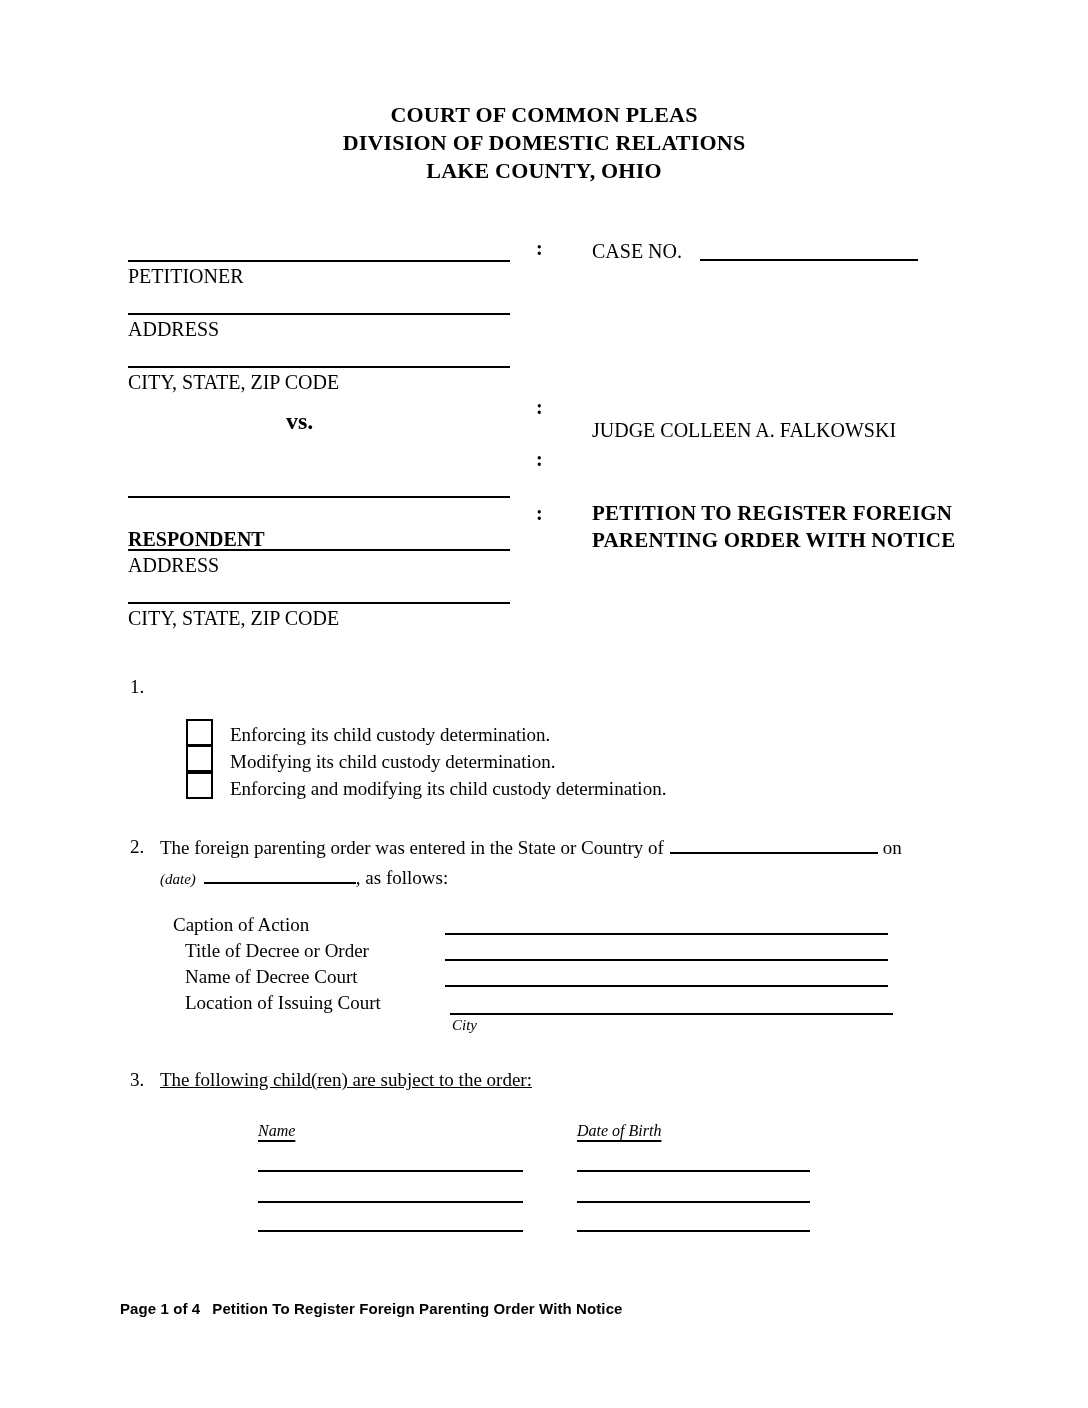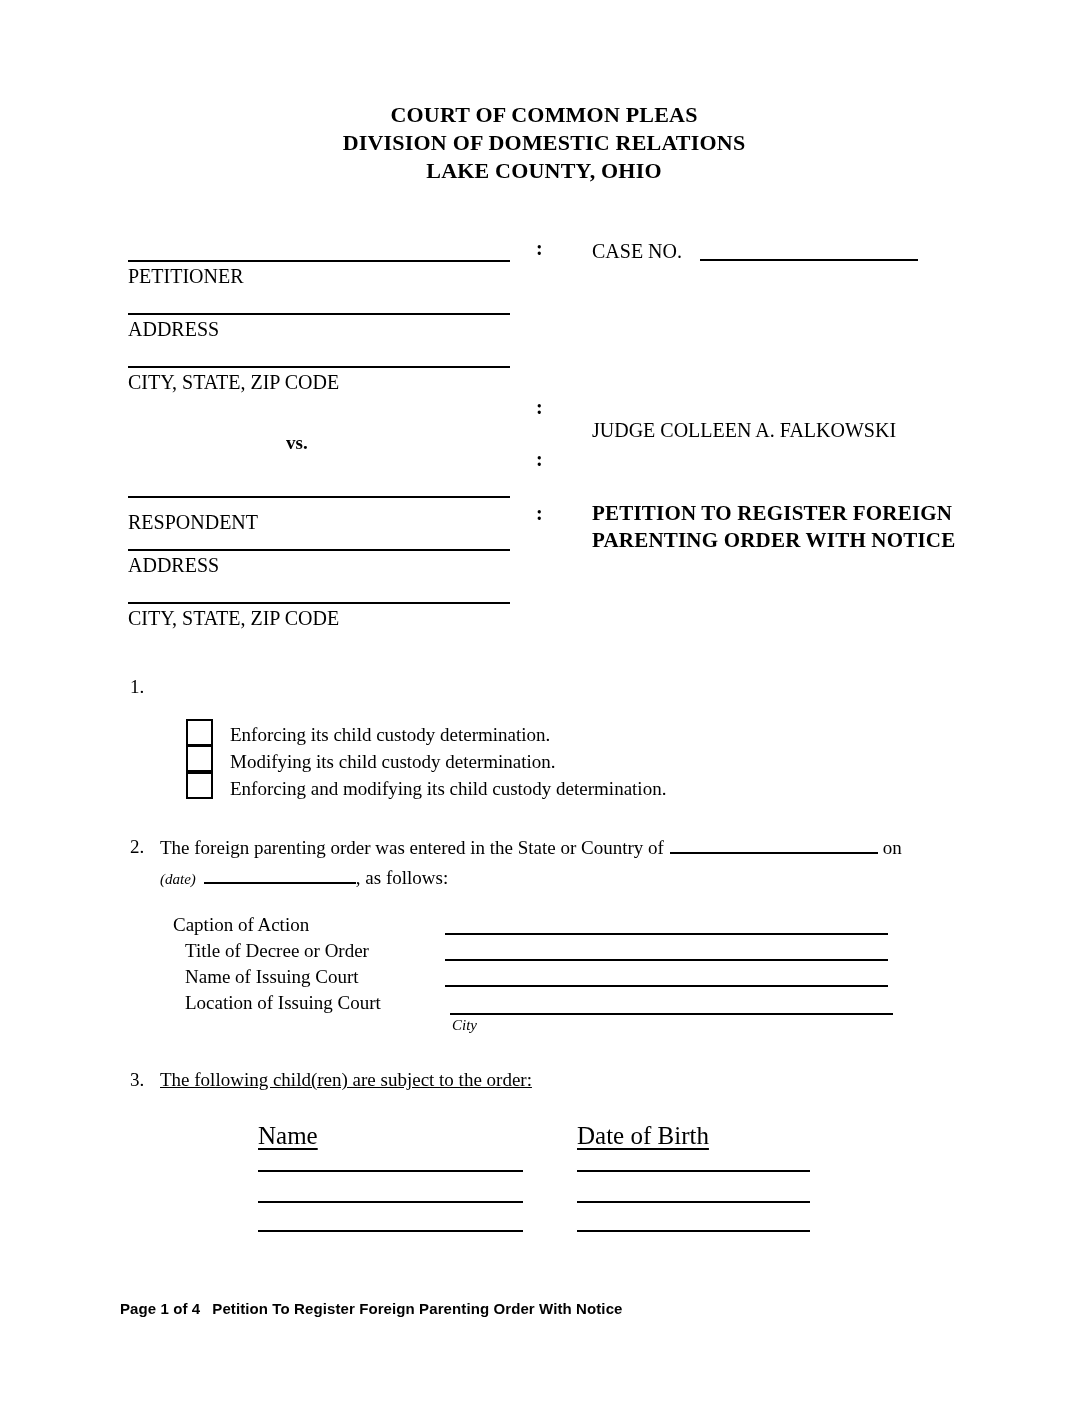--- a/index.html
+++ b/index.html
@@ -36,21 +36,21 @@
     height:16px;
     vertical-align:baseline;
   }
   .checkbox{
     position:absolute;
     width:23px;height:23px;
     border:2px solid #000;
     background:#fff;
   }
   .small-italic{font-style:italic;font-size:15px;}
-  .uhdr{font-size:25px;text-decoration:underline;text-underline-offset:4px;text-decoration-thickness:2px;}
+  .uhdr{font-size:16px;text-decoration:underline;text-underline-offset:4px;text-decoration-thickness:2px;font-style:italic;}
   .footer{
     font-family:"Liberation Sans", sans-serif;
     font-weight:bold;
     font-size:15px;
     letter-spacing:.1px;
   }
 </style>
 </head>
 <body>
 
@@ -62,24 +62,24 @@
 
   <div class="blank" style="left:128px;top:260px;width:382px;"></div>
   <div class="abs lbl" style="left:128px;top:265px;">PETITIONER</div>
 
   <div class="blank" style="left:128px;top:313px;width:382px;"></div>
   <div class="abs lbl" style="left:128px;top:318px;">ADDRESS</div>
 
   <div class="blank" style="left:128px;top:366px;width:382px;"></div>
   <div class="abs lbl" style="left:128px;top:371px;">CITY, STATE, ZIP CODE</div>
 
-  <div class="abs lbl" style="left:286px;top:432px;font-weight:bold;font-size:19px;">vs.</div>
+  <div class="abs lbl" style="left:286px;top:408px;font-weight:bold;font-size:24px;">vs.</div>
 
   <div class="blank" style="left:128px;top:496px;width:382px;"></div>
-  <div class="abs lbl" style="left:128px;top:511px;">RESPONDENT</div>
+  <div class="abs lbl" style="left:128px;top:528px;font-weight:bold;">RESPONDENT</div>
 
   <div class="blank" style="left:128px;top:549px;width:382px;"></div>
   <div class="abs lbl" style="left:128px;top:554px;">ADDRESS</div>
 
   <div class="blank" style="left:128px;top:602px;width:382px;"></div>
   <div class="abs lbl" style="left:128px;top:607px;">CITY, STATE, ZIP CODE</div>
 
   <div class="abs colon" style="left:536px;top:237px;">:</div>
   <div class="abs colon" style="left:536px;top:396px;">:</div>
   <div class="abs colon" style="left:536px;top:448px;">:</div>
@@ -106,21 +106,21 @@
   <div class="abs body-txt" style="left:130px;top:836px;">2.</div>
   <div class="abs body-txt" style="left:160px;top:836px;"><span>The foreign parenting order was entered in the State or Country of</span><span class="iblank" style="width:208px;margin-left:6px;"></span> <span>on</span></div>
   <div class="abs body-txt" style="left:160px;top:866px;"><span class="small-italic">(date)</span><span class="iblank" style="width:152px;margin-left:8px;"></span><span>, as follows:</span></div>
 
   <div class="abs body-txt" style="left:173px;top:914px;">Caption of Action</div>
   <div class="blank" style="left:445px;top:933px;width:443px;"></div>
 
   <div class="abs body-txt" style="left:185px;top:940px;">Title of Decree or Order</div>
   <div class="blank" style="left:445px;top:959px;width:443px;"></div>
 
-  <div class="abs body-txt" style="left:185px;top:966px;">Name of Issuing Court</div>
+  <div class="abs body-txt" style="left:185px;top:966px;">Name of Decree Court</div>
   <div class="blank" style="left:445px;top:985px;width:443px;"></div>
 
   <div class="abs body-txt" style="left:185px;top:992px;">Location of Issuing Court</div>
   <div class="blank" style="left:450px;top:1013px;width:443px;"></div>
   <div class="abs small-italic" style="left:452px;top:1017px;">City</div>
 
   <div class="abs body-txt" style="left:130px;top:1069px;">3.</div>
   <div class="abs body-txt" style="left:160px;top:1069px;text-decoration:underline;">The following child(ren) are subject to the order:</div>
 
   <div class="abs uhdr" style="left:258px;top:1122px;">Name</div>

